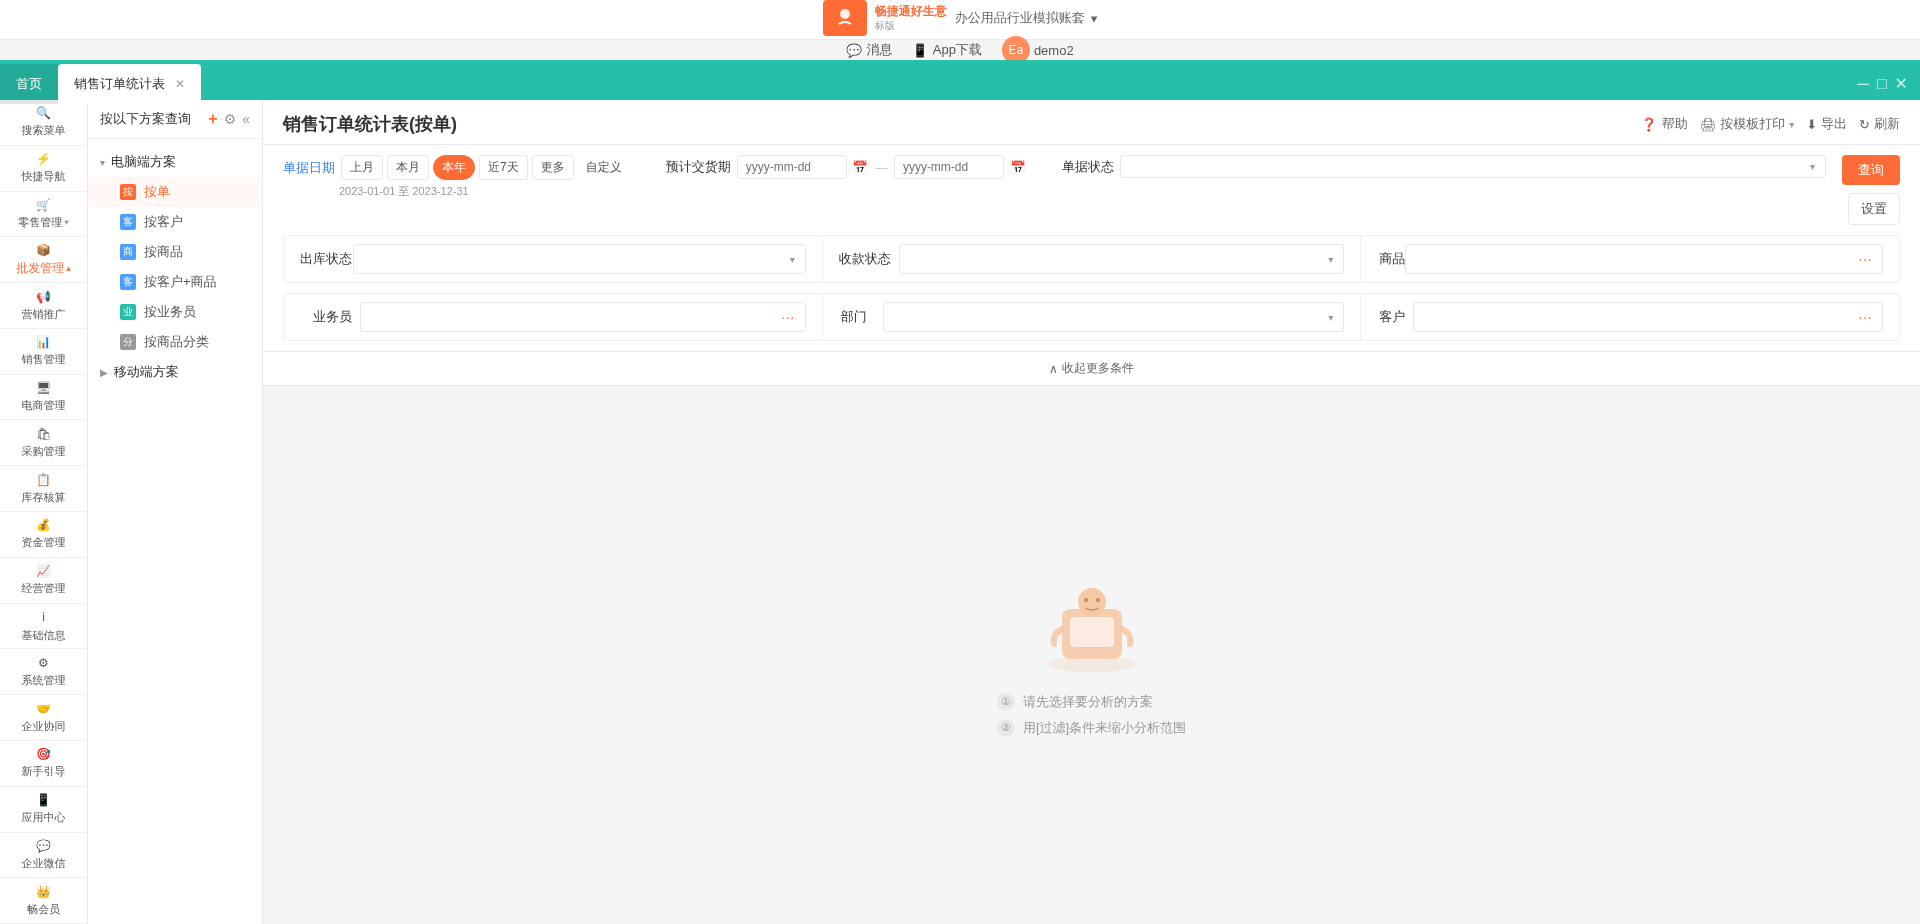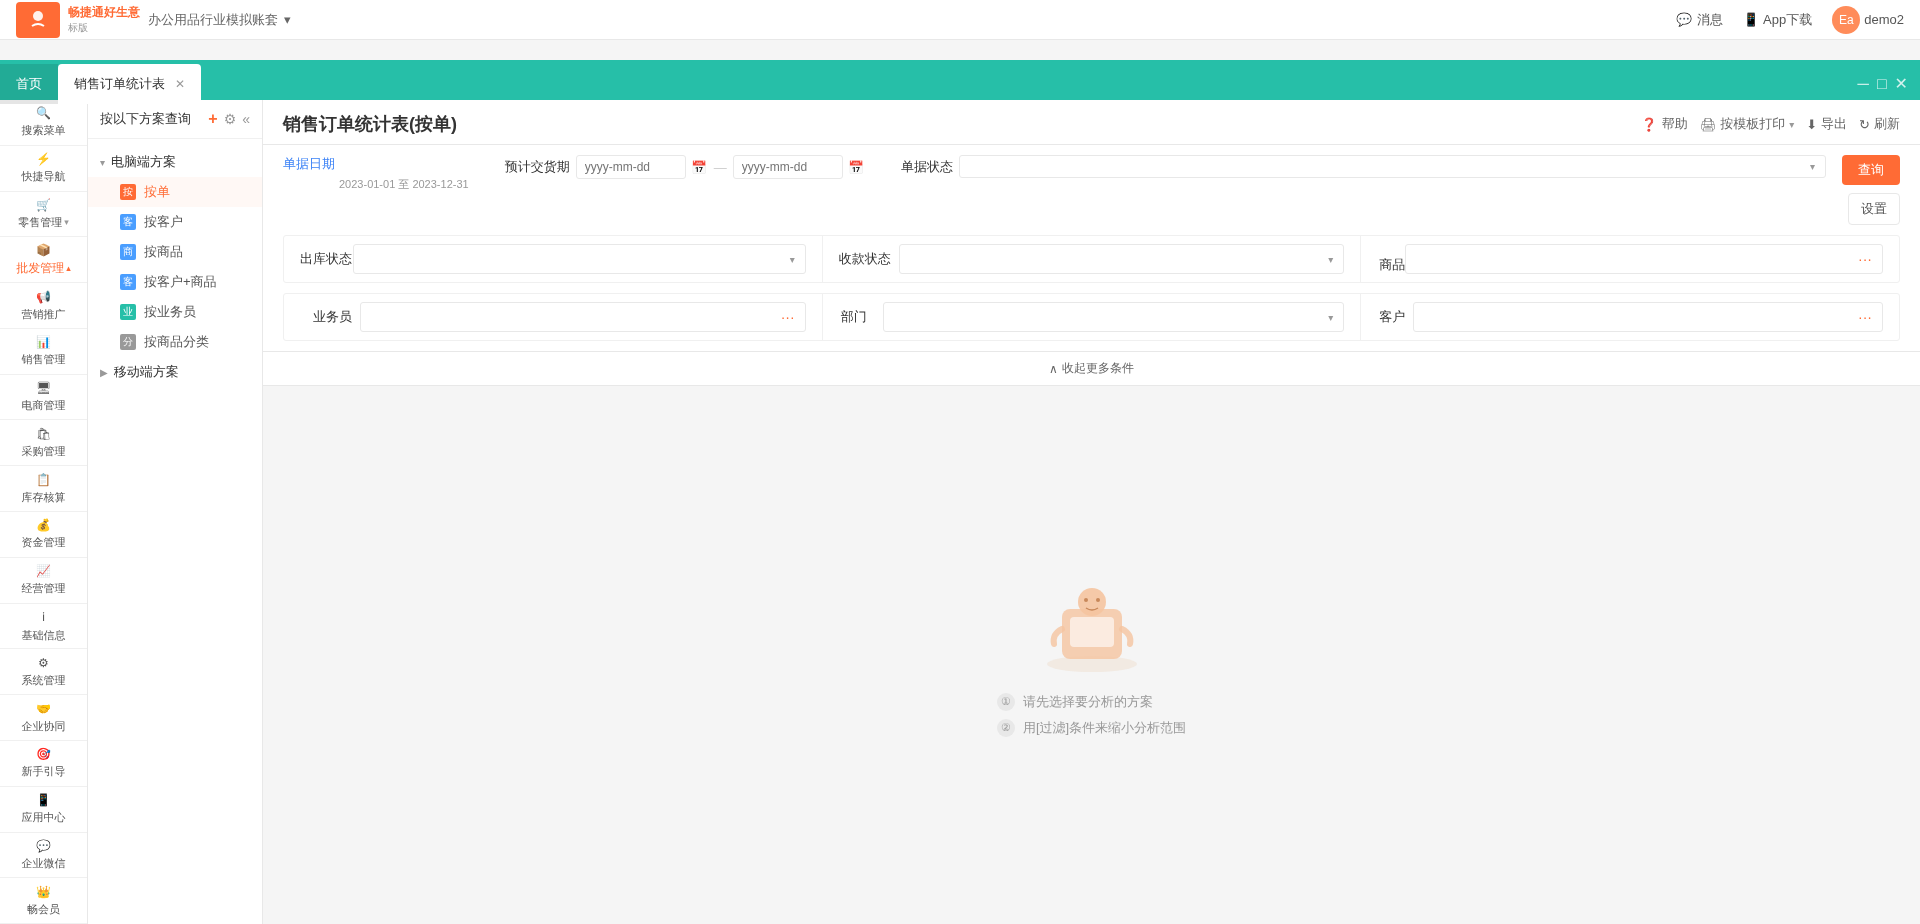--- a/index.html
+++ b/index.html
@@ -1,19 +1,19 @@
 <!DOCTYPE html>
 <html><head>
   <meta charset="utf-8">
   <style>
     * { box-sizing: border-box; margin: 0; padding: 0; }
     body { font-family: "Microsoft YaHei", "PingFang SC", sans-serif; font-size: 13px; background: #f5f5f5; color: #333; display: flex; flex-direction: column; height: 924px; overflow: hidden; }
 
     
-    .topbar { height: 40px; background: #fff; border-bottom: 1px solid #e8e8e8; display: flex; align-items: center; padding: 0 16px; justify-content: space-between; }
+    .topbar { height: 40px; background: #fff; border-bottom: 1px solid #e8e8e8; display: flex; align-items: center; padding: 0 16px; justify-content: space-between; flex-direction: column; }
     .topbar-left { display: flex; align-items: center; gap: 8px; }
     .logo-box { width: 44px; height: 36px; background: #ff6b35; border-radius: 4px; display: flex; align-items: center; justify-content: center; flex-direction: column; }
     .logo-icon { width: 24px; height: 24px; }
     .breadcrumb-bar { display: flex; align-items: center; gap: 6px; font-size: 13px; color: #666; }
     .topbar-right { display: flex; align-items: center; gap: 20px; font-size: 13px; color: #555; }
     .topbar-right-item { display: flex; align-items: center; gap: 4px; cursor: pointer; }
     .avatar { width: 28px; height: 28px; border-radius: 50%; background: #ff8c5a; display: flex; align-items: center; justify-content: center; color: #fff; font-size: 12px; }
 
     
     .nav-tabs { height: 40px; background: #26bfa8; display: flex; align-items: center; padding: 7px 0 0 0; position: relative; margin-top: 20px; }
@@ -295,20 +295,28 @@
         </div>
       </div>
 
       <div style="background:#fff;padding:10px 20px;border-bottom:1px solid #e8e8e8">
 
         <div style="display:flex;align-items:flex-start;gap:16px;margin-bottom:10px">
 
           <div style="display:flex;flex-direction:column;gap:4px;flex:none">
             <div style="display:flex;align-items:center;gap:6px">
               <span style="font-size:13px;color:#3b82f6;white-space:nowrap">单据日期</span>
+              <div style="display:flex;align-items:center;gap:4px">
+                <button style="padding:3px 8px;border:1px solid #e8e8e8;border-radius:3px;cursor:pointer;font-size:12px;color:#555;background:#fff">上月</button>
+                <button style="padding:3px 8px;border:1px solid #e8e8e8;border-radius:3px;cursor:pointer;font-size:12px;color:#555;background:#fff">本月</button>
+                <button style="padding:3px 8px;border:1px solid #e8e8e8;border-radius:20px;cursor:pointer;font-size:12px;color:#fff;background:#ff6b35;border-color:#ff6b35">本年</button>
+                <button style="padding:3px 8px;border:1px solid #e8e8e8;border-radius:3px;cursor:pointer;font-size:12px;color:#555;background:#fff">近7天</button>
+                <button style="padding:3px 8px;border:1px solid #e8e8e8;border-radius:3px;cursor:pointer;font-size:12px;color:#555;background:#fff">更多</button>
+                <button style="padding:3px 8px;border:none;cursor:pointer;font-size:12px;color:#555;background:transparent">自定义</button>
+              </div>
             </div>
             <div style="font-size:11px;color:#999;margin-left:56px">2023-01-01 至 2023-12-31</div>
           </div>
 
           <div style="display:flex;align-items:center;gap:6px;margin-left:20px">
             <span style="font-size:13px;color:#333;white-space:nowrap">预计交货期</span>
             <div style="display:flex;align-items:center;gap:6px">
               <input type="text" style="border: 1px solid rgb(232, 232, 232); border-radius: 3px; padding: 4px 8px; font-size: 12px; color: rgb(187, 187, 187); width: 110px;" placeholder="yyyy-mm-dd">
               <span style="color:#ff8c5a;cursor:pointer">📅</span>
               <span style="color:#ccc">—</span>
@@ -339,21 +347,21 @@
               <span style="font-size:10px;color:#999">▾</span>
             </div>
           </div>
           <div style="flex:1;padding:8px 16px;display:flex;align-items:center;gap:8px;border-right:1px solid #f0f0f0">
             <span style="font-size:13px;color:#333;white-space:nowrap;min-width:52px;text-align:right">收款状态</span>
             <div style="flex:1;border:1px solid #e8e8e8;border-radius:3px;padding:5px 10px;font-size:12px;background:#fff;display:flex;align-items:center;justify-content:space-between;cursor:pointer;min-height:30px">
               <span></span>
               <span style="font-size:10px;color:#999">▾</span>
             </div>
           </div>
-          <div style="flex:1;padding:8px 16px;display:flex;align-items:flex-end;gap:0">
+          <div style="flex:1;padding:8px 16px;display:flex;align-items:center;gap:0">
             <span style="font-size:13px;color:#333;white-space:nowrap;min-width:28px;text-align:right">商品</span>
             <div style="flex:1;border:1px solid #e8e8e8;border-radius:3px;padding:5px 10px;font-size:12px;background:#fff;display:flex;align-items:center;justify-content:flex-end;cursor:pointer;min-height:30px">
               <span style="color:#ff6b35;font-size:14px">···</span>
             </div>
           </div>
         </div>
 
         <div style="display:flex;align-items:center;gap:0;border:1px solid #f0f0f0;border-radius:3px">
           <div style="flex:1;padding:8px 16px;display:flex;align-items:center;gap:8px;border-right:1px solid #f0f0f0">
             <span style="font-size:13px;color:#333;white-space:nowrap;min-width:52px;text-align:right">业务员</span>

